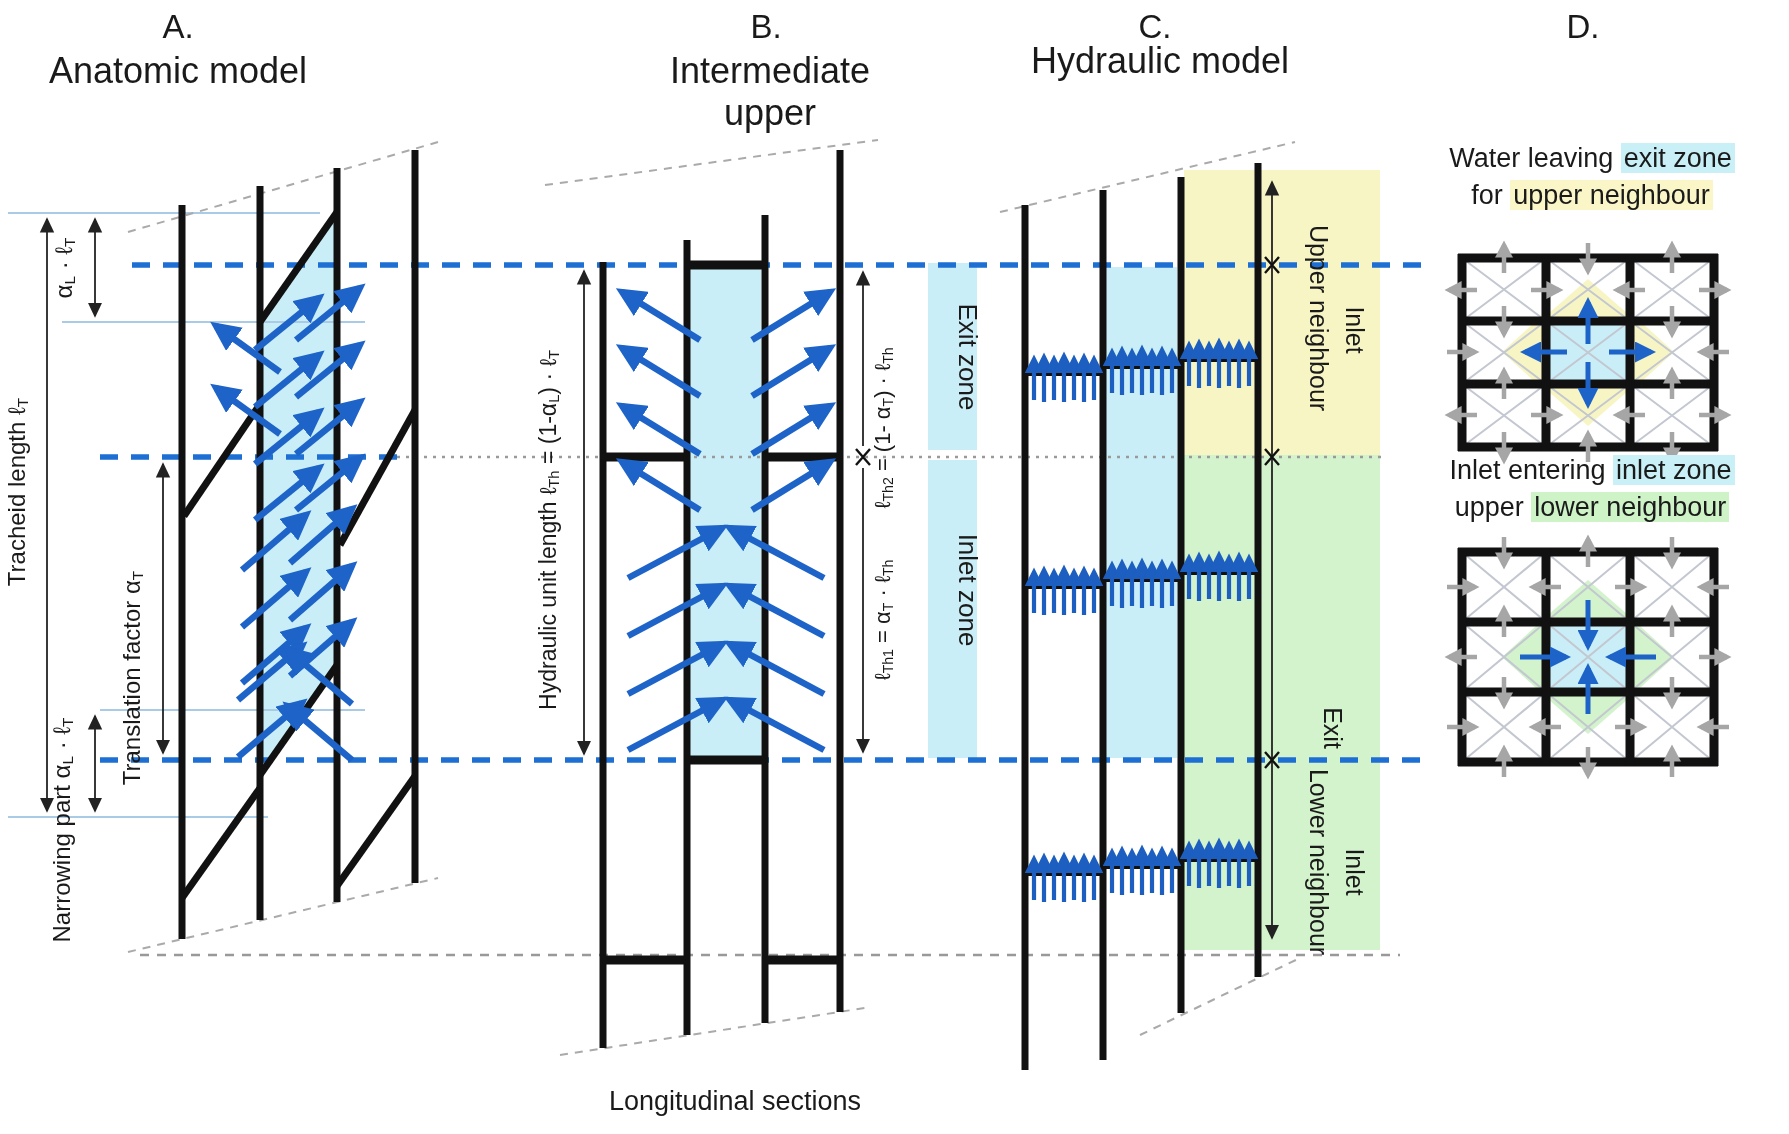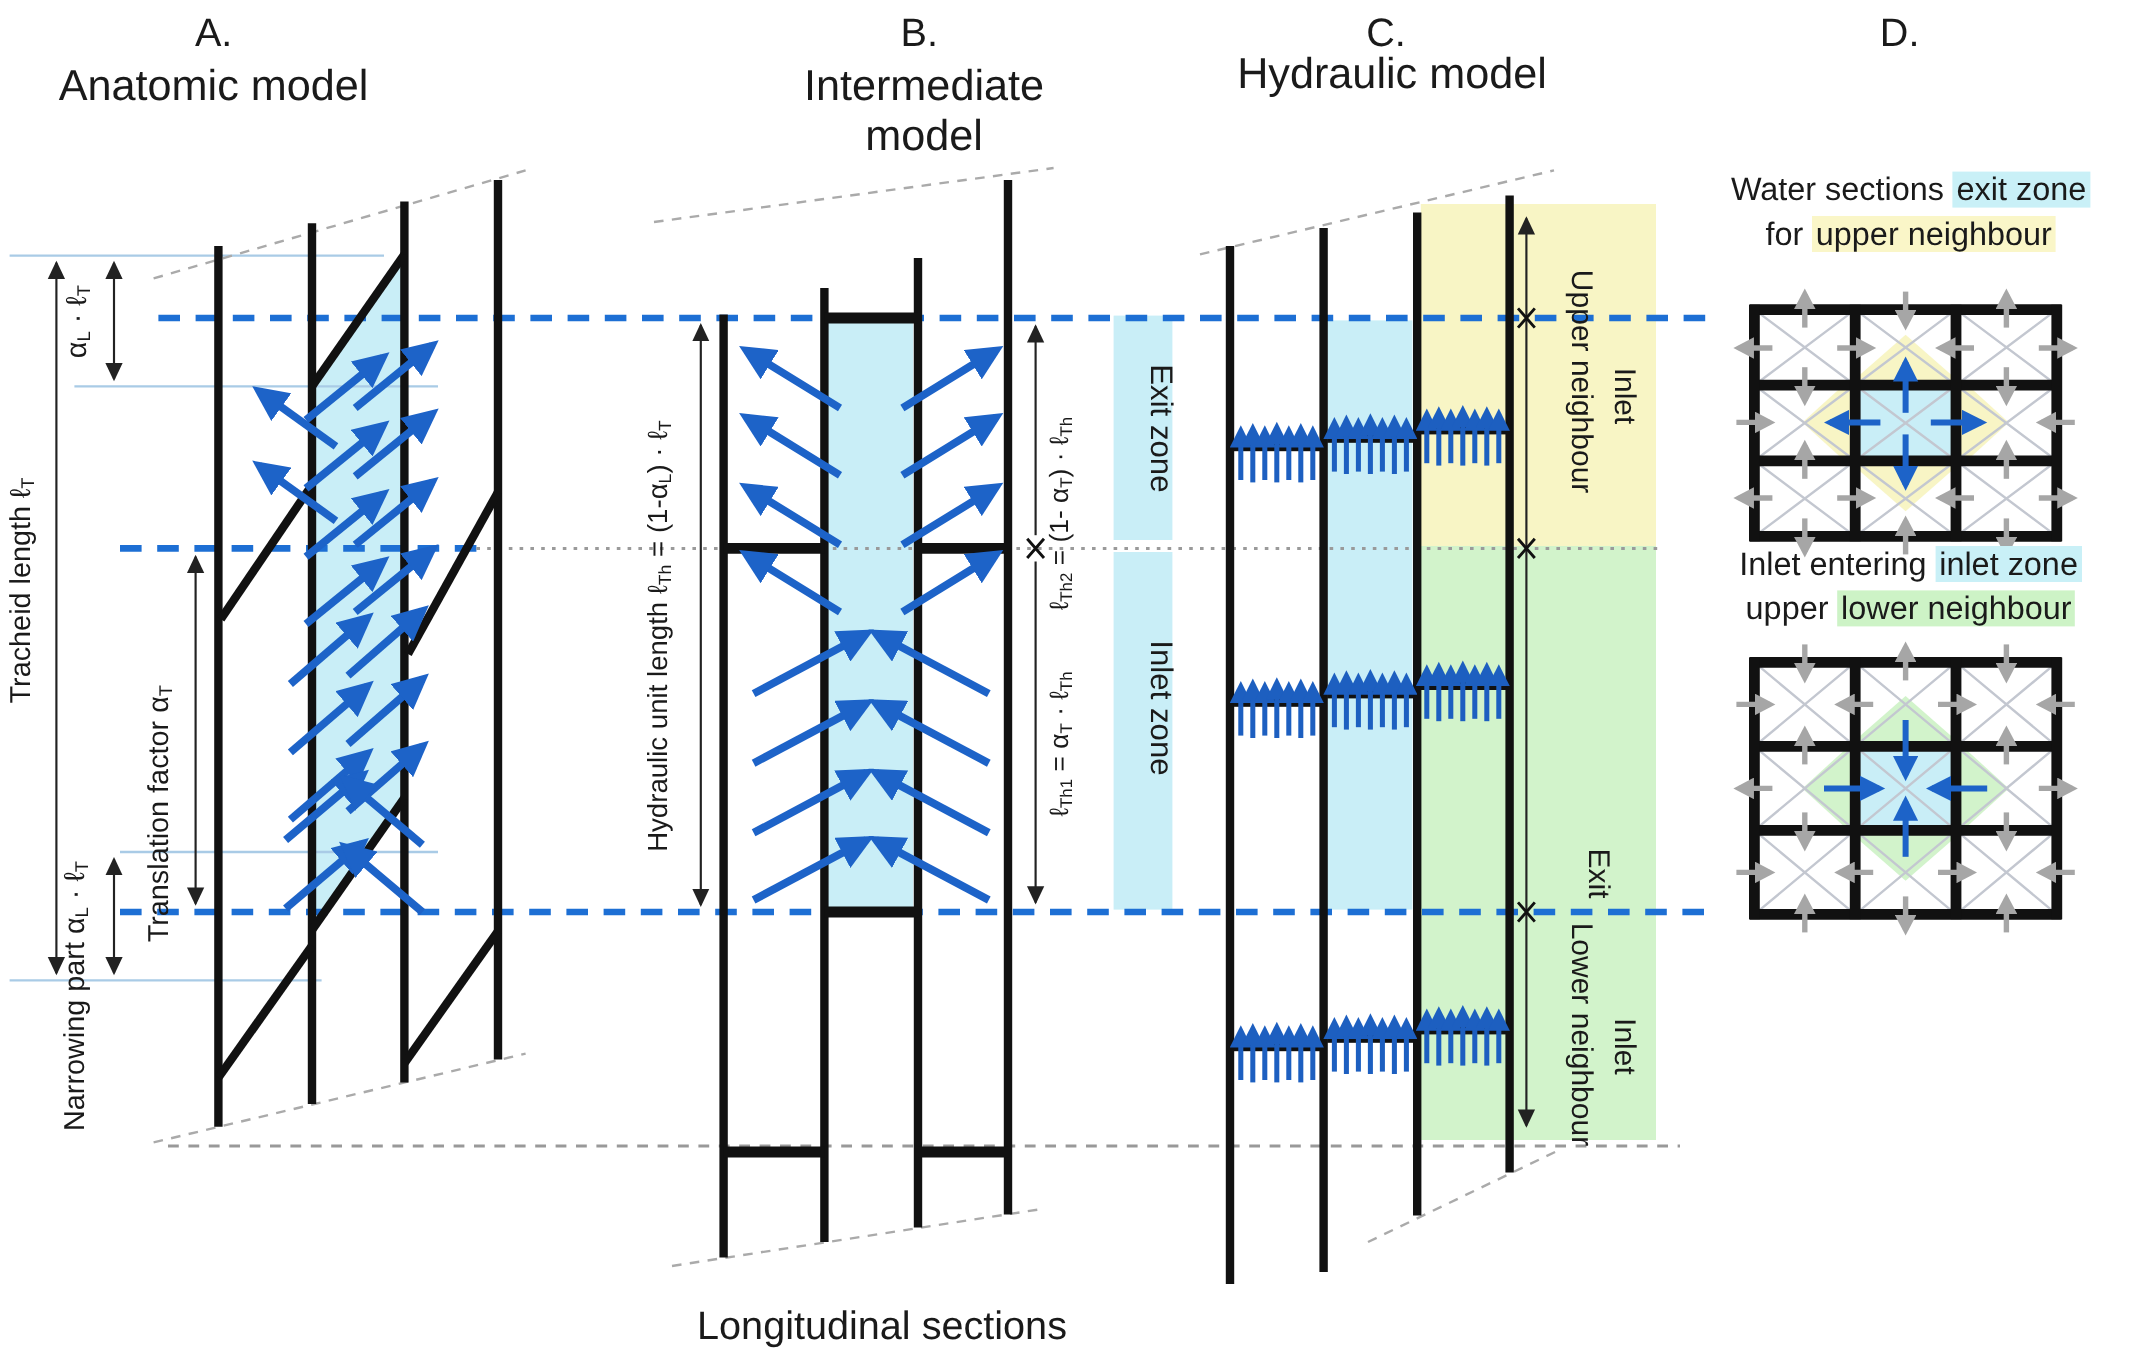--- a/index.html
+++ b/index.html
@@ -6,21 +6,21 @@
   #page{position:relative;width:1789px;height:1134px;background:#fff;overflow:hidden;
         font-family:"Liberation Sans",sans-serif;color:#1a1a1a;}
   #fig{position:absolute;left:0;top:0;}
   .htxt{position:absolute;text-align:center;color:#1a1a1a;}
   .hletter{font-size:33px;}
   .htitle{font-size:36px;}
   .cap{position:absolute;text-align:center;font-size:27px;line-height:37px;width:400px;}
   .hl-cyan{background:#c9f0f7;padding:0 3px;}
   .hl-yellow{background:#faf6c8;padding:0 3px;}
   .hl-green{background:#cdf3c6;padding:0 3px;}
-  .footer{position:absolute;font-size:33px;text-align:center;width:360px;}
+  .footer{position:absolute;font-size:27px;text-align:center;width:360px;}
 
   
   .k7{stroke:#111;stroke-width:7;fill:none;}
   .k9{stroke:#111;stroke-width:9;fill:none;}
   .thin{stroke:#222;stroke-width:1.8;fill:none;}
   .bdash{stroke:#1d6fd4;stroke-width:5.5;fill:none;stroke-dasharray:18 13;}
   .gdot{stroke:#9a9a9a;stroke-width:2.5;fill:none;stroke-dasharray:3 6;}
   .gdiag{stroke:#aaa;stroke-width:2;fill:none;stroke-dasharray:8 7;}
   .gbot{stroke:#999;stroke-width:2.5;fill:none;stroke-dasharray:9 8;}
   .lblue{stroke:#a9cbe6;stroke-width:2;fill:none;}
@@ -319,27 +319,27 @@
     <text class="f25" transform="translate(1346,330) rotate(90)" text-anchor="middle">Inlet</text>
     <text class="f25" transform="translate(1324,728) rotate(90)" text-anchor="middle">Exit</text>
     <text class="f25" transform="translate(1310,862) rotate(90)" text-anchor="middle">Lower neighbour</text>
     <text class="f25" transform="translate(1346,872) rotate(90)" text-anchor="middle">Inlet</text>
   </g>
 </svg>
 
 <div class="htxt hletter" style="left:128px;top:8px;width:100px;">A.</div>
 <div class="htxt htitle" style="left:28px;top:50px;width:300px;">Anatomic model</div>
 <div class="htxt hletter" style="left:716px;top:8px;width:100px;">B.</div>
-<div class="htxt htitle" style="left:620px;top:50px;width:300px;">Intermediate model</div>
+<div class="htxt htitle" style="left:620px;top:50px;width:300px;">Intermediate upper</div>
 <div class="htxt hletter" style="left:1105px;top:8px;width:100px;">C.</div>
 <div class="htxt htitle" style="left:1010px;top:40px;width:300px;">Hydraulic model</div>
 <div class="htxt hletter" style="left:1533px;top:8px;width:100px;">D.</div>
 
 <div class="cap" style="left:1392px;top:140px;">
-  <span>Water sections </span><span class="hl-cyan">exit zone</span><br>
+  <span>Water leaving </span><span class="hl-cyan">exit zone</span><br>
   <span>for </span><span class="hl-yellow">upper neighbour</span>
 </div>
 <div class="cap" style="left:1392px;top:452px;">
   <span>Inlet entering </span><span class="hl-cyan">inlet zone</span><br>
   <span>upper </span><span class="hl-green">lower neighbour</span>
 </div>
 
 <div class="footer" style="left:555px;top:1086px;">Longitudinal sections</div>
 
 </div>

